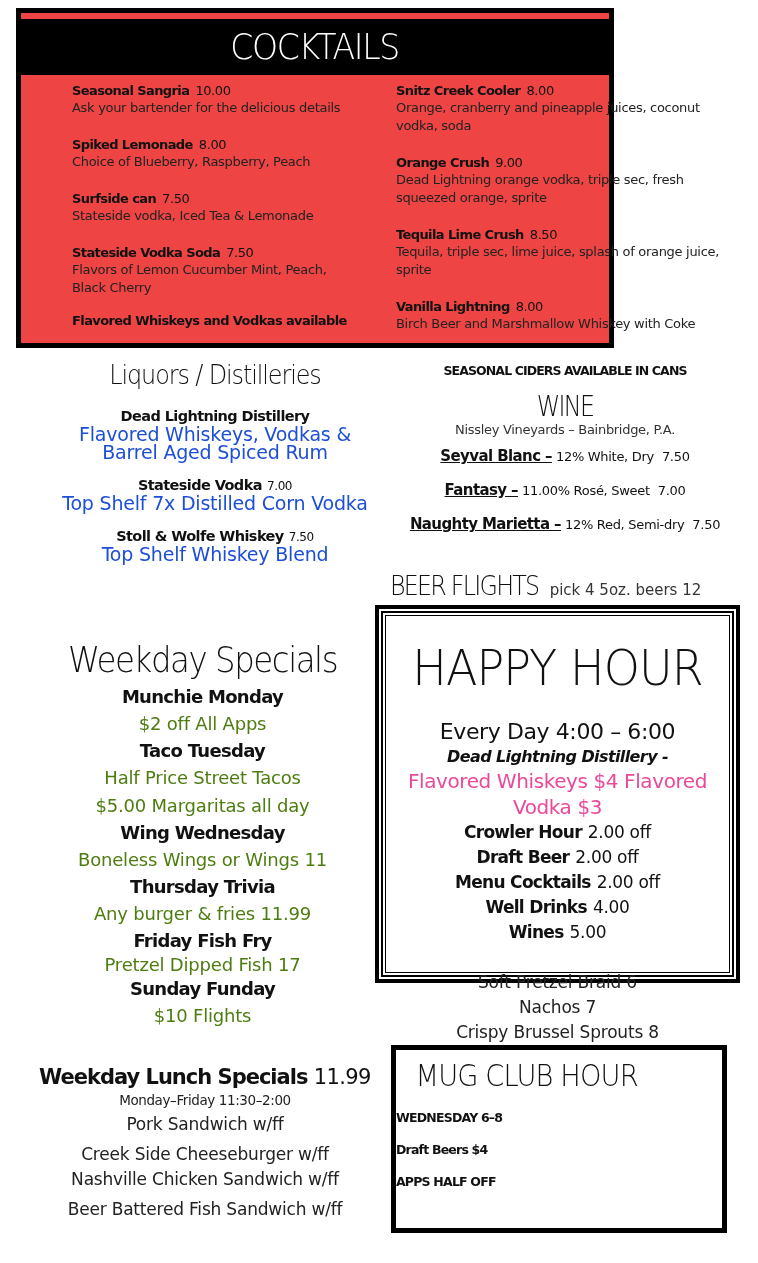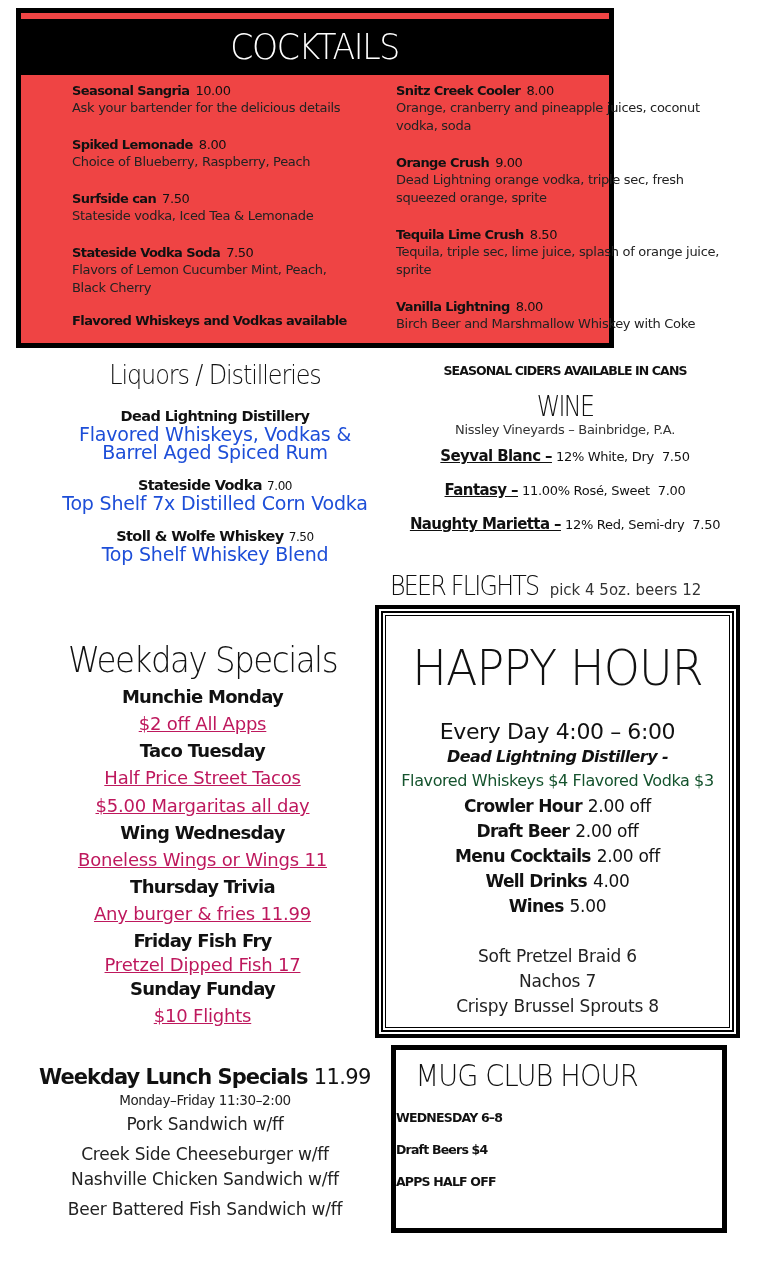--- a/index.html
+++ b/index.html
@@ -47,34 +47,34 @@
   .wine-detail { font-size: 13px; }
 
   .flights { position: absolute; left: 390px; top: 570px; width: 360px; white-space: nowrap; }
   .flights-title { font-size: 27px; font-weight: 300; letter-spacing: -2px; display: inline-block; transform: scaleX(0.88); transform-origin: left; }
   .flights-sub { font-size: 15px; color: #333; margin-left: -14px; }
 
   
   .weekday { position: absolute; left: 35px; top: 638px; width: 335px; text-align: center; }
   .weekday-title { font-size: 36px; font-weight: 300; letter-spacing: -1.6px; line-height: 44px; transform: scaleX(0.9); margin-bottom: 2px; }
   .wd-day { font-weight: bold; font-size: 18px; letter-spacing: -0.7px; line-height: 26px; }
-  .wd-desc { font-size: 18px; letter-spacing: -0.2px; line-height: 28px; color: #be185d; text-decoration: underline; }
+  .wd-desc { font-size: 18px; letter-spacing: -0.2px; line-height: 28px; color: #4d7c0f; }
   .wd-desc.tight { line-height: 22px; }
 
   
   .happy {
-    position: absolute; left: 375px; top: 605px; width: 365px; height: 433px;
+    position: absolute; left: 375px; top: 605px; width: 365px; height: 378px;
     border: 4px solid #000; padding: 2px;
   }
   .happy-inner1 { width: 100%; height: 100%; border: 2px solid #000; padding: 2px; }
   .happy-inner2 { width: 100%; height: 100%; border: 1px solid #000; text-align: center; padding-top: 22px; }
   .happy-title { font-size: 50px; font-weight: 200; letter-spacing: -1px; line-height: 60px; transform: scaleX(0.92); margin-bottom: 20px; }
   .hh-when { font-size: 22px; letter-spacing: -0.4px; line-height: 28px; }
   .hh-distill { font-weight: bold; font-style: italic; font-size: 16px; letter-spacing: -0.6px; line-height: 22px; }
-  .hh-flavor { font-size: 16px; letter-spacing: -0.4px; line-height: 26px; color: #14532d; }
+  .hh-flavor { font-size: 20px; letter-spacing: -0.4px; line-height: 26px; color: #ec4899; }
   .hh-row { line-height: 25px; font-size: 17px; }
   .hh-row .n { font-weight: bold; letter-spacing: -0.7px; }
   .hh-row .v { letter-spacing: -0.3px; margin-left: 6px; }
   .hh-food { font-size: 17px; line-height: 25px; color: #222; letter-spacing: -0.2px; }
   .hh-food.first { margin-top: 25px; }
 
   
   .lunch { position: absolute; left: 30px; top: 1062px; width: 350px; text-align: center; }
   .lunch-title { font-weight: bold; font-size: 21px; letter-spacing: -1px; line-height: 30px; }
   .lunch-price { font-weight: normal; letter-spacing: -0.6px; }

